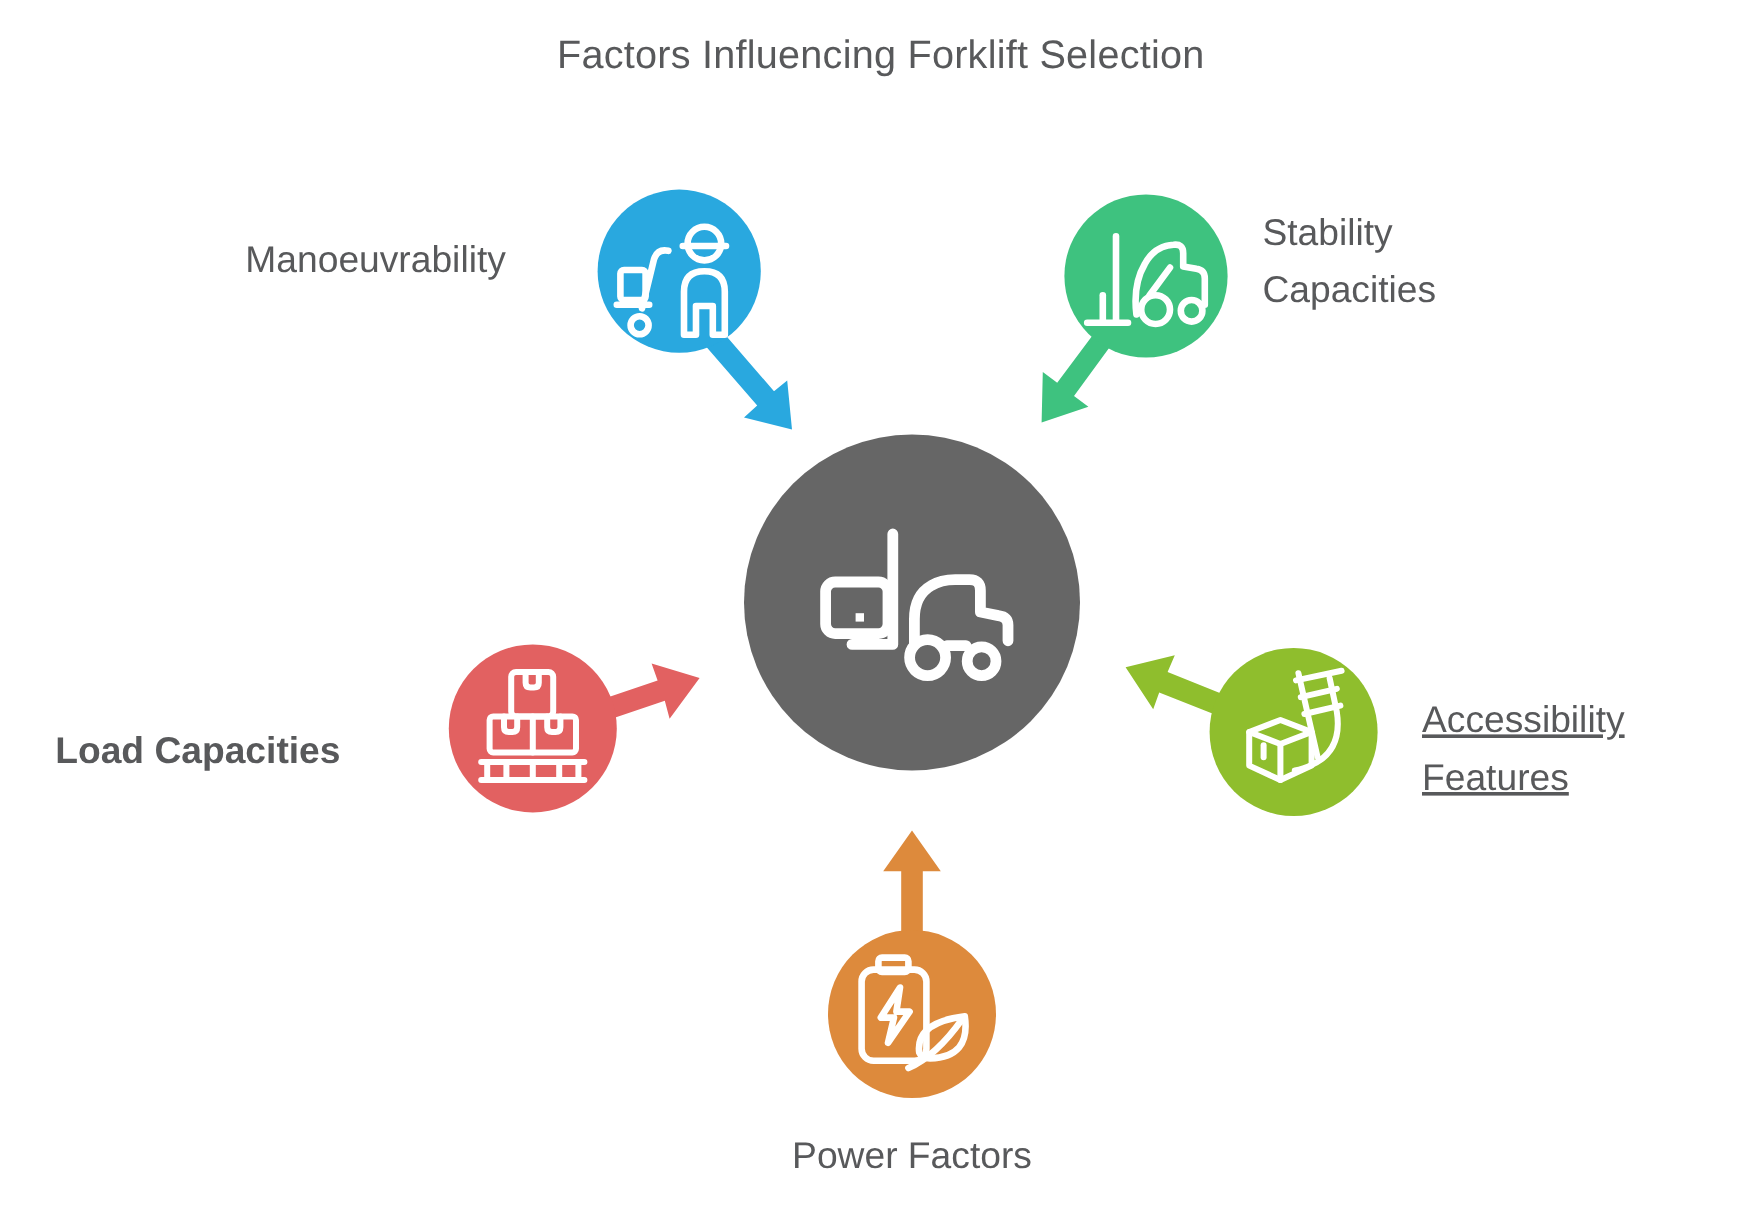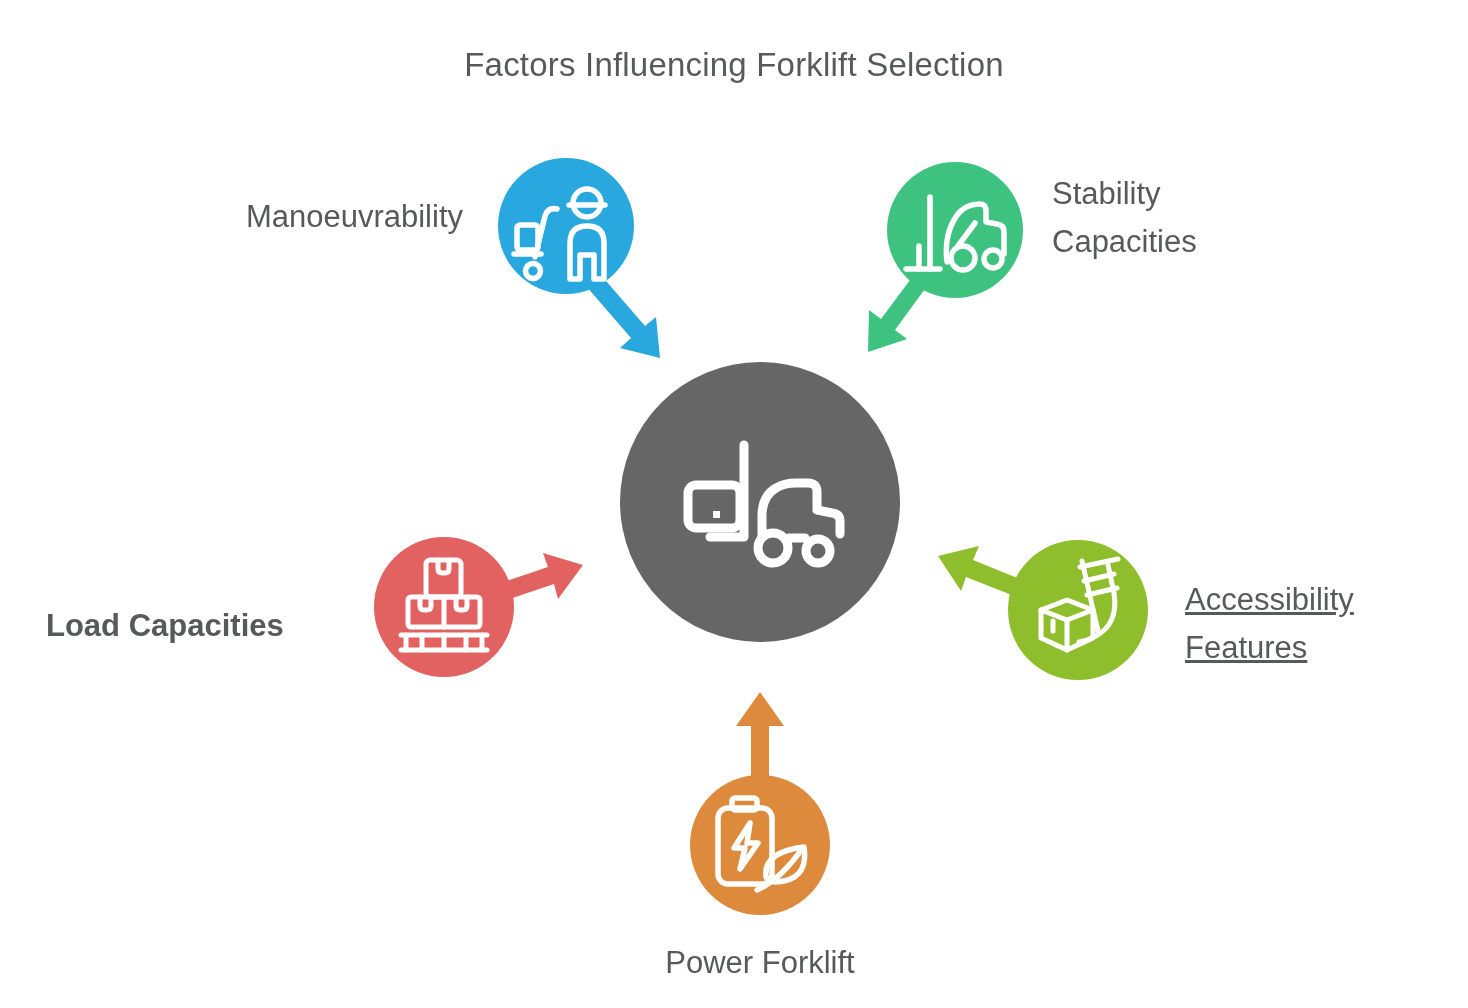--- a/index.html
+++ b/index.html
@@ -6,27 +6,27 @@
   #stage{
     position:relative;
     width:1468px;height:1008px;
     background:#ffffff;
     font-family:"Liberation Sans","DejaVu Sans",sans-serif;
     overflow:hidden;
   }
   .title{
     position:absolute;left:0;right:0;top:27px;
     text-align:center;
-    font-size:33px;color:#58595B;letter-spacing:0.2px;margin-top:19px;
+    font-size:33px;color:#58595B;letter-spacing:0.2px;
   }
   .node-label{
     position:absolute;
     font-size:31px;color:#58595B;line-height:48px;
   }
-  .lbl-manoeuvrability{left:163px;top:193px;width:300px;text-align:right;}
+  .lbl-manoeuvrability{left:163px;top:193px;width:300px;text-align:center;}
   .lbl-stability{left:1052px;top:170px;width:250px;}
   .lbl-load{left:46px;top:602px;width:320px;font-weight:bold;}
   .lbl-accessibility{left:1185px;top:576px;width:240px;text-decoration:underline;}
   .lbl-power{left:530px;top:939px;width:460px;text-align:center;}
   svg{position:absolute;left:0;top:0;}
   .icon-stroke{fill:none;stroke:#ffffff;stroke-linecap:round;stroke-linejoin:round;}
 </style>
 </head>
 <body>
 
@@ -122,15 +122,15 @@
         <path d="M 45 95 Q 68 85 90 54"></path>
       </g>
     </svg>
 
   </svg>
 
   <div class="node-label lbl-manoeuvrability">Manoeuvrability</div>
   <div class="node-label lbl-stability">Stability Capacities</div>
   <div class="node-label lbl-load">Load Capacities</div>
   <div class="node-label lbl-accessibility">Accessibility Features</div>
-  <div class="node-label lbl-power">Power Forklift</div>
+  <div class="node-label lbl-power">Power Factors</div>
 
 </div>
 
 </body></html>

